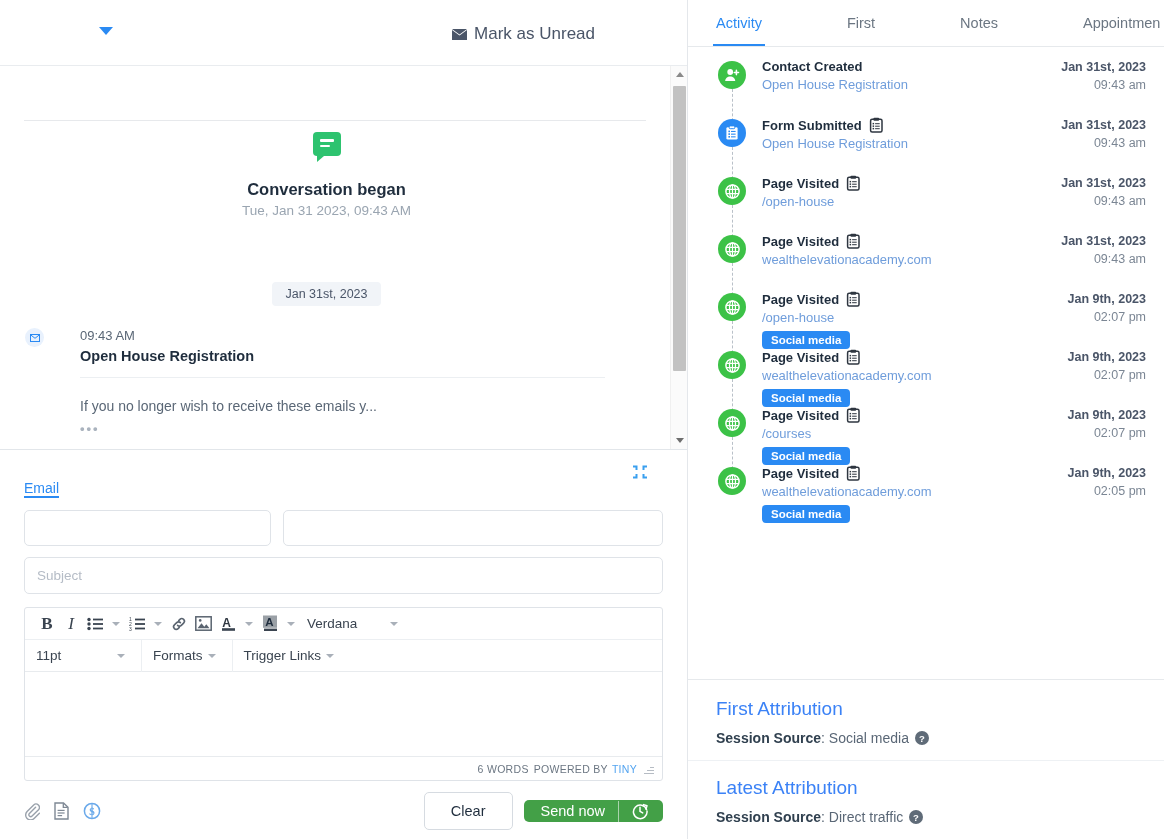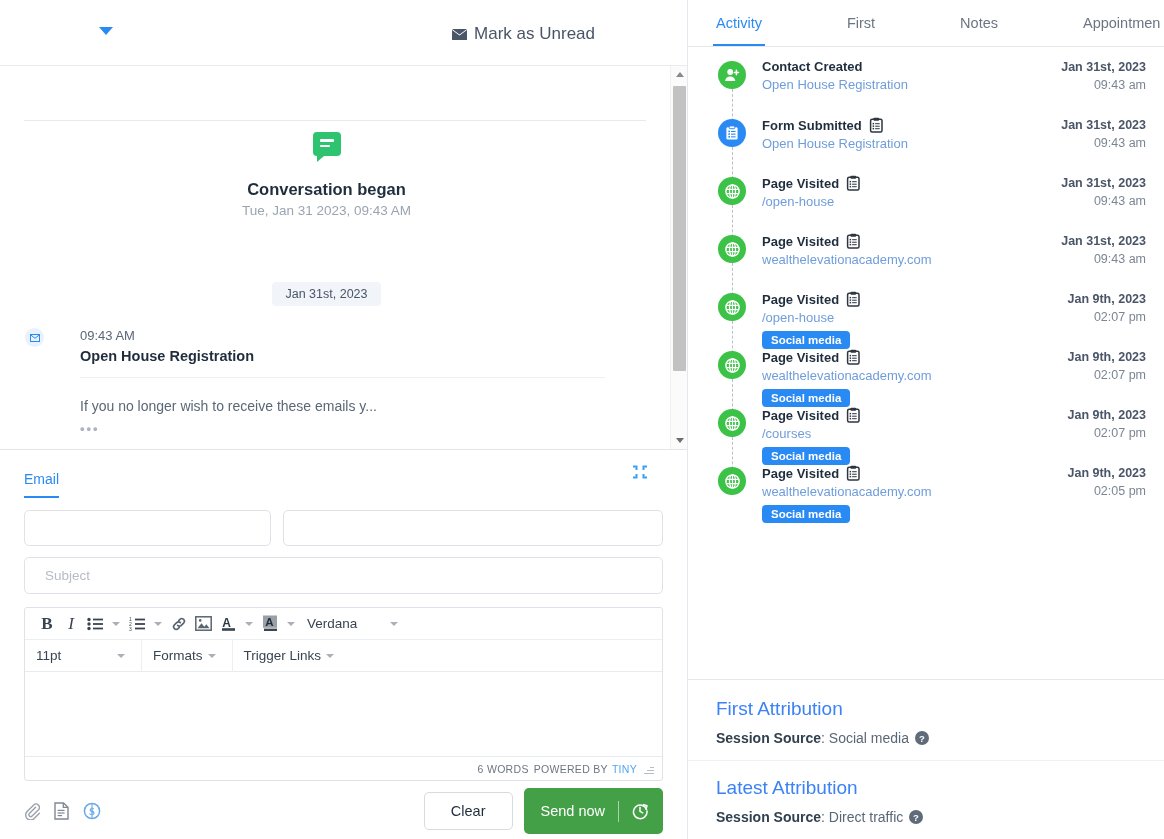--- a/index.html
+++ b/index.html
@@ -57,26 +57,26 @@
   .vscroll .arrow.up { top:0; }
   .vscroll .arrow.down { bottom:0; }
   .vscroll .arrow i { width:0; height:0; border-left:4px solid transparent; border-right:4px solid transparent; }
   .vscroll .arrow.up i { border-bottom:5px solid #8a8a8a; }
   .vscroll .arrow.down i { border-top:5px solid #6e6e6e; }
   .vscroll .thumb { position:absolute; left:2px; width:13px; top:20px; height:285px; background:#c2c2c2; border-radius:1px; cursor:pointer; }
 
   
   .composer { flex:0 0 auto; border-top:1px solid #e2e6ea; background:#fff; padding:0 24px 0 24px; }
   .composer-tabs { position:relative; height:48px; display:flex; align-items:flex-end; }
-  .composer-tab { font-size:14px; color:#2a8af3; padding-bottom:9px; border-bottom:2px solid #2a8af3; cursor:pointer; }
+  .composer-tab { font-size:14px; color:#2a8af3; border-bottom:2px solid #2a8af3; cursor:pointer; }
   .collapse-icon { position:absolute; right:14px; top:13px; width:18px; height:18px; cursor:pointer; }
 
   .row-fields { display:flex; gap:12px; margin-top:12px; }
   .fld { height:36px; border:1px solid #dfe3e8; border-radius:5px; background:#fff; font-size:13.5px;
-      color:#334; padding:0 20px; outline:none; font-family:"Liberation Sans", sans-serif; }
+      color:#334; padding:0 12px; outline:none; font-family:"Liberation Sans", sans-serif; }
   .fld::placeholder { color:#b5bcc6; }
   .fld.from { width:247px; }
   .fld.to   { flex:1 1 auto; }
   .fld.subject { width:100%; margin-top:11px; height:37px; }
 
   .editor { margin-top:13px; border:1px solid #dfe3e8; border-radius:3px; }
   .tbar { border-bottom:1px solid #e8ebee; }
   .tbar-row { display:flex; align-items:center; height:31px; padding:0 10px; }
   .tbar-row.r2 { border-top:1px solid #eceff2; height:32px; padding:0;align-items:center; }
   .tb-btn { display:flex; align-items:center; justify-content:center; height:24px; min-width:24px; padding:0 4px;
@@ -103,21 +103,21 @@
   .resize-grip i:nth-child(3){ bottom:6px; width:4px; }
 
   .bottom-bar { display:flex; align-items:center; height:56px; margin-top:2px; }
   .bb-icons { display:flex; align-items:center; gap:14px; }
   .bb-icons span { cursor:pointer; display:flex; }
   .bb-right { margin-left:auto; display:flex; align-items:center; gap:11px; }
   .btn-clear { height:38px; padding:0 26px; background:#fff; border:1px solid #d6dbe1; border-radius:5px;
       font-size:14.5px; color:#1f2d3d; cursor:pointer; font-family:"Liberation Sans", sans-serif; }
   .btn-send { height:38px; display:flex; align-items:center; background:#41a councilor; }
   .btn-send { background:#44a councilor; }
-  .btn-send { height:46px; display:flex; align-items:center; background:#43a047; border-radius:5px; cursor:pointer; }
+  .btn-send { height:22px; display:flex; align-items:center; background:#43a047; border-radius:5px; cursor:pointer; }
   .btn-send .lbl { color:#fff; font-size:14.5px; padding:0 13px 0 17px; }
   .btn-send .sep { width:1px; height:21px; background:rgba(255,255,255,.55); }
   .btn-send .clk { padding:0 14px 0 12px; display:flex; align-items:center; }
 
   
   .right { width:476px; height:839px; background:#fff; display:flex; flex-direction:column; overflow:hidden; }
   .rtabs { height:47px; flex:0 0 47px; display:flex; align-items:stretch; border-bottom:1px solid #e6e9ec; padding-left:28px; }
   .rtab { display:flex; align-items:center; font-size:14.5px; color:#6b7682; cursor:pointer; position:relative; }
   .rtab + .rtab { margin-left:85px; }
   .rtab.active { color:#2a8af3; }

